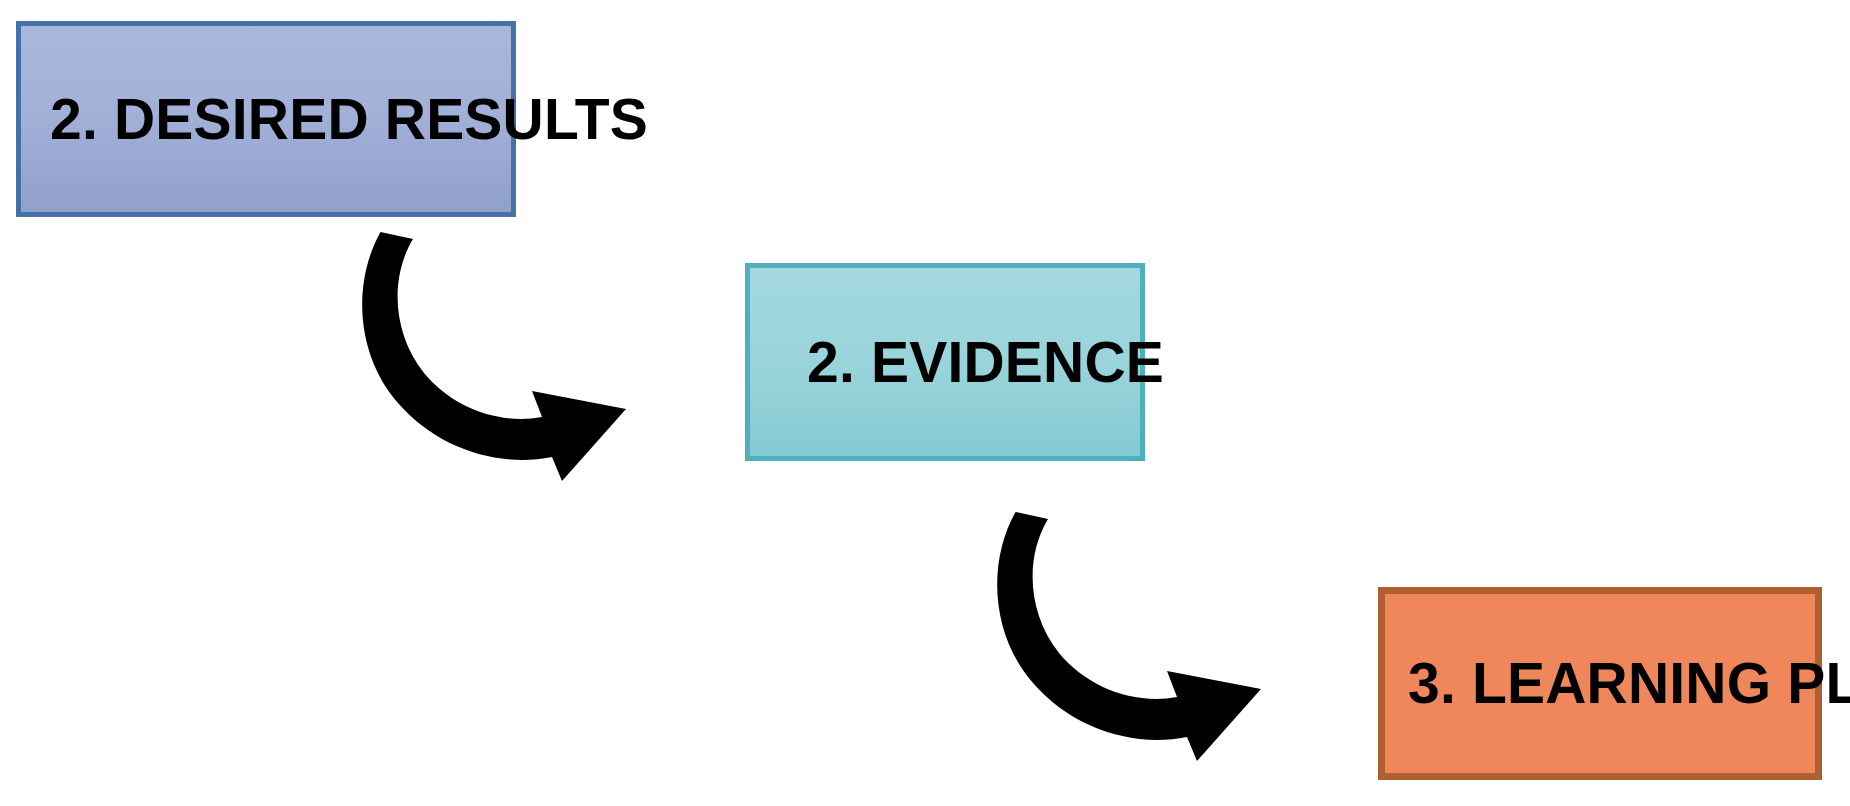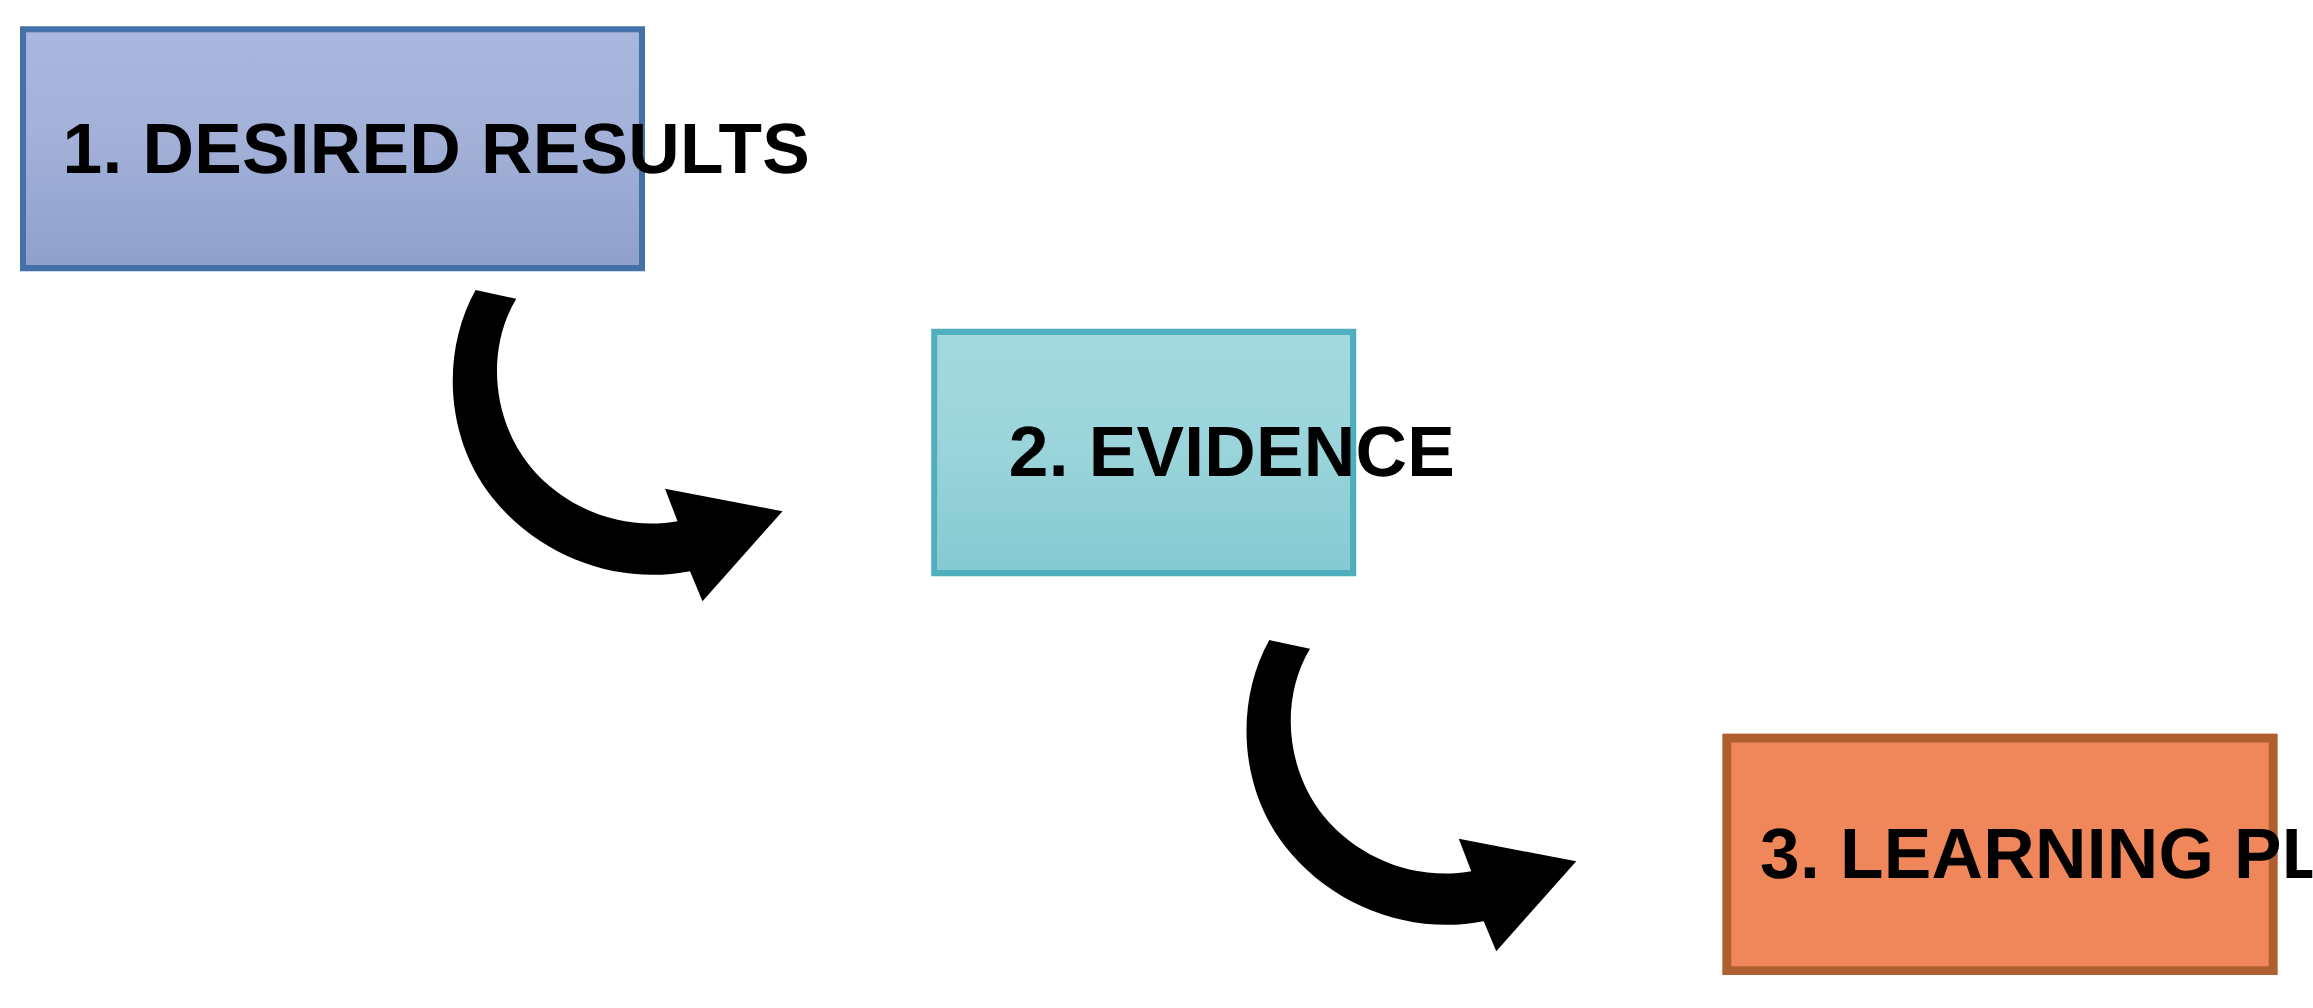--- a/index.html
+++ b/index.html
@@ -44,21 +44,21 @@
   }
   #node-desired-results .node-label {
     font-size: 57px;
     padding-left: 29px;
   }
 
   
   #node-evidence {
     left: 745px;
     top: 263px;
-    width: 340px;
+    width: 400px;
     height: 198px;
     border: 5px solid #4FAFBC;
     background: linear-gradient(to bottom, #A3D9DE 0%, #9BD5DB 45%, #85CAD2 100%);
   }
   #node-evidence .node-label {
     font-size: 57px;
     padding-left: 57px;
   }
 
   
@@ -83,21 +83,21 @@
   }
   #arrow-one { left: 330px; top: 205px; }
   #arrow-two { left: 965px; top: 465px; }
 </style>
 </head>
 <body>
 
 <div id="canvas">
 
   <div class="node" id="node-desired-results">
-    <span class="node-label">1. DESIRED RESULTS</span>
+    <span class="node-label">2. DESIRED RESULTS</span>
   </div>
 
   <svg class="arrow-svg" id="arrow-one" width="400" height="260" viewBox="0 0 400 260">
     <path d="M 50.5 27
              C 22 78, 26 150, 68 198
              C 106 242, 166 263, 222 252
              L 232 276
              L 296 204
              L 202 186
              L 212 212

